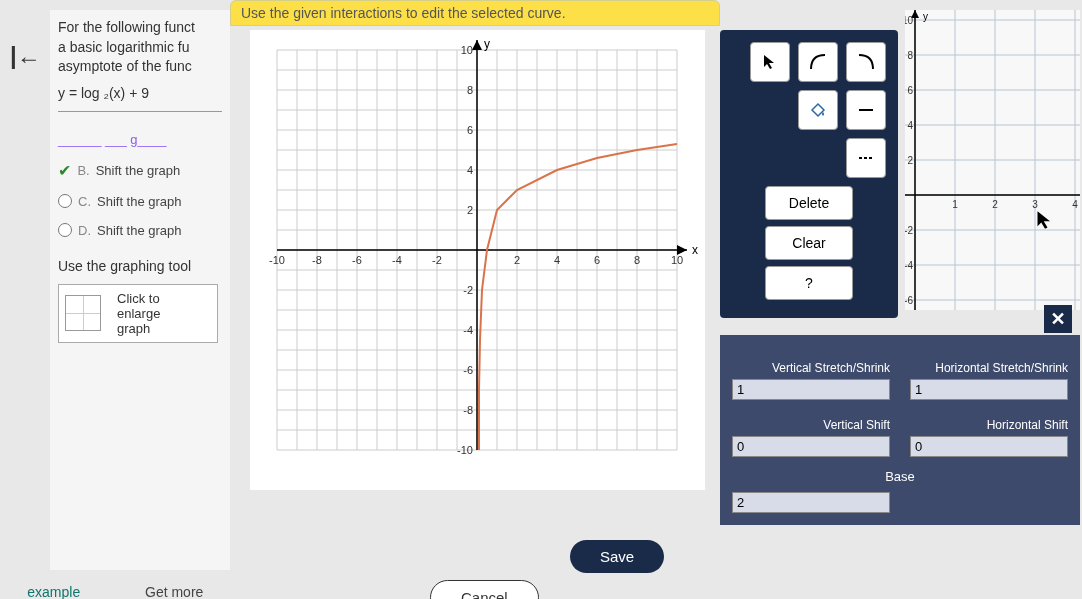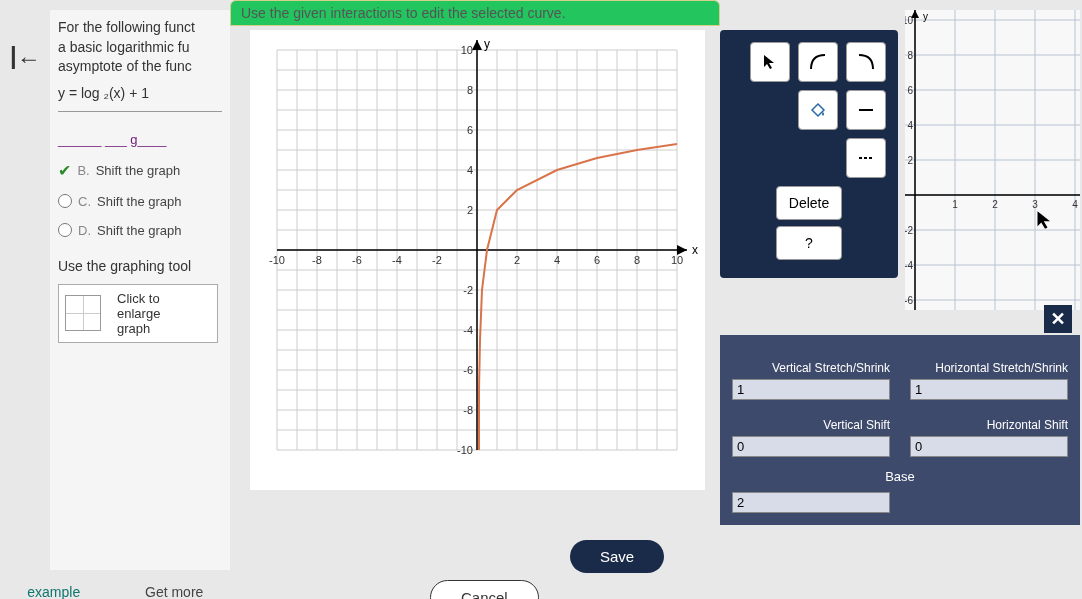--- a/index.html
+++ b/index.html
@@ -51,21 +51,21 @@
       border: 1px solid #999;
       background:
         linear-gradient(#ccc,#ccc) center/100% 1px no-repeat,
         linear-gradient(#ccc,#ccc) center/1px 100% no-repeat;
     }
     .yellow-banner {
       position: absolute;
       left: 230px;
       top: 0;
       width: 490px;
-      background: #22c55e;
+      background: #fde047;
       padding: 4px 10px;
       font-size: 14px;
       color: #555;
       border: 1px solid #d4cf8a;
       border-top-left-radius: 6px;
       border-top-right-radius: 6px;
     }
     .graph-area {
       position: absolute;
       left: 250px;
@@ -110,21 +110,21 @@
       background: #fff;
       border: 1px solid #999;
       border-radius: 4px;
       display: flex;
       align-items: center;
       justify-content: center;
       font-size: 18px;
       cursor: pointer;
     }
     .tool-action {
-      width: 66px;
+      width: 88px;
       padding: 8px;
       background: #fff;
       border: 1px solid #999;
       border-radius: 4px;
       text-align: center;
       margin: 6px auto;
       font-size: 14px;
       cursor: pointer;
     }
     .right-graph {
@@ -201,24 +201,24 @@
 <body>
 
 <div class="back-arrow">|←</div>
 
 <div class="left-panel">
   <div class="problem-text">
     <span>For the following funct</span><br>
     <span>a basic logarithmic fu</span><br>
     <span>asymptote of the func</span>
   </div>
-  <div class="formula">y = log ₂(x) + 1</div>
+  <div class="formula">y = log ₂(x) + 9</div>
 
   <div class="choice">
-    <span style="color:#701a75">______ ___ g____</span>
+    <span style="color:#8b5cf6">______ ___ g____</span>
   </div>
   <div class="choice">
     <span class="check">✔</span>
     <span style="color:#888">B.</span>
     <span>Shift the graph</span>
   </div>
   <div class="choice">
     <input type="radio" style="">
     <span style="color:#888">C.</span>
     <span>Shift the graph</span>
@@ -366,20 +366,21 @@
     </div>
   </div>
   <div class="tool-row">
     <div class="tool-btn">
       <svg width="20" height="20" viewBox="0 0 20 20">
           <line x1="3" y1="10" x2="17" y2="10" stroke="#000" stroke-width="2" stroke-dasharray="3,2"></line>
         </svg>
     </div>
   </div>
   <div class="tool-action">Delete</div>
+  <div class="tool-action">Clear</div>
   <div class="tool-action">?</div>
 </div>
 
 <div class="right-graph">
   <svg width="175" height="300" viewBox="0 0 175 300">
     <g stroke="#b8c4d4" stroke-width="1">
       <line x1="10" y1="0" x2="10" y2="300"></line>
         <line x1="50" y1="0" x2="50" y2="300"></line>
         <line x1="90" y1="0" x2="90" y2="300"></line>
         <line x1="130" y1="0" x2="130" y2="300"></line>

